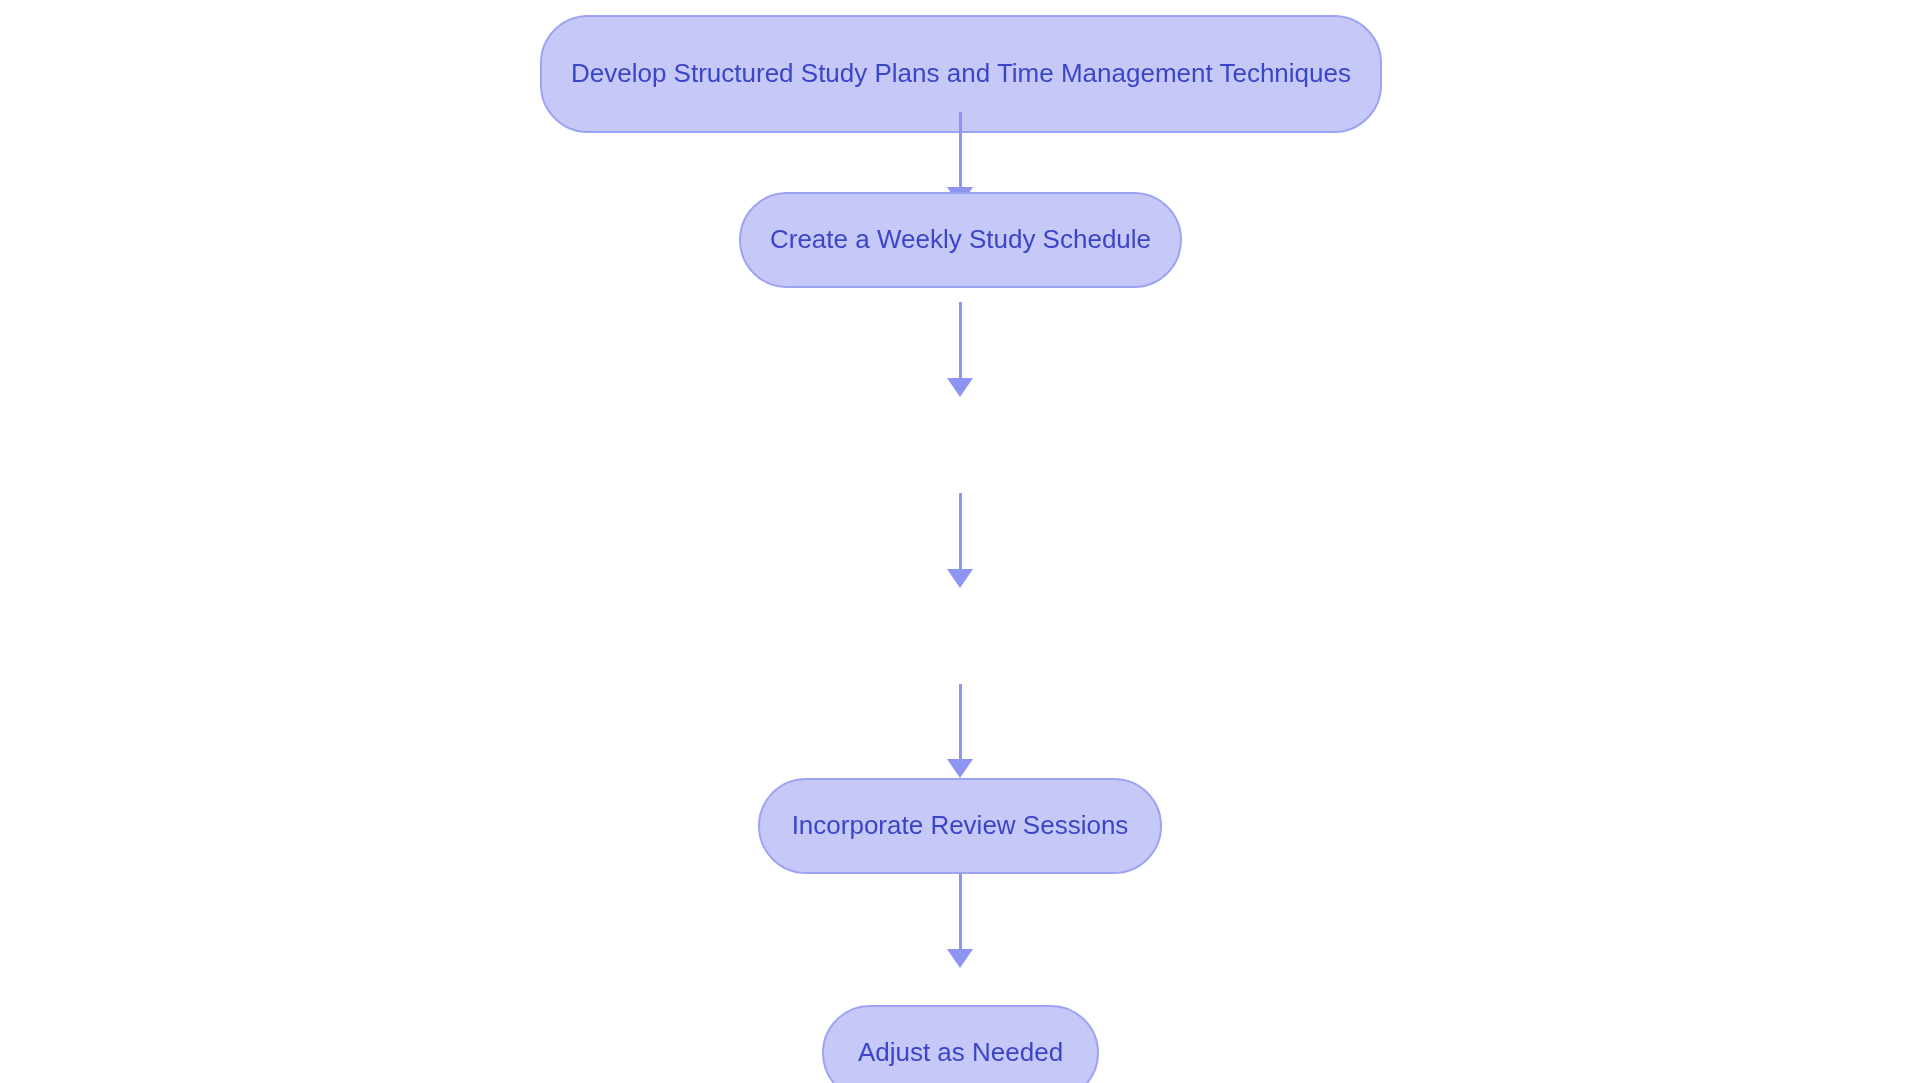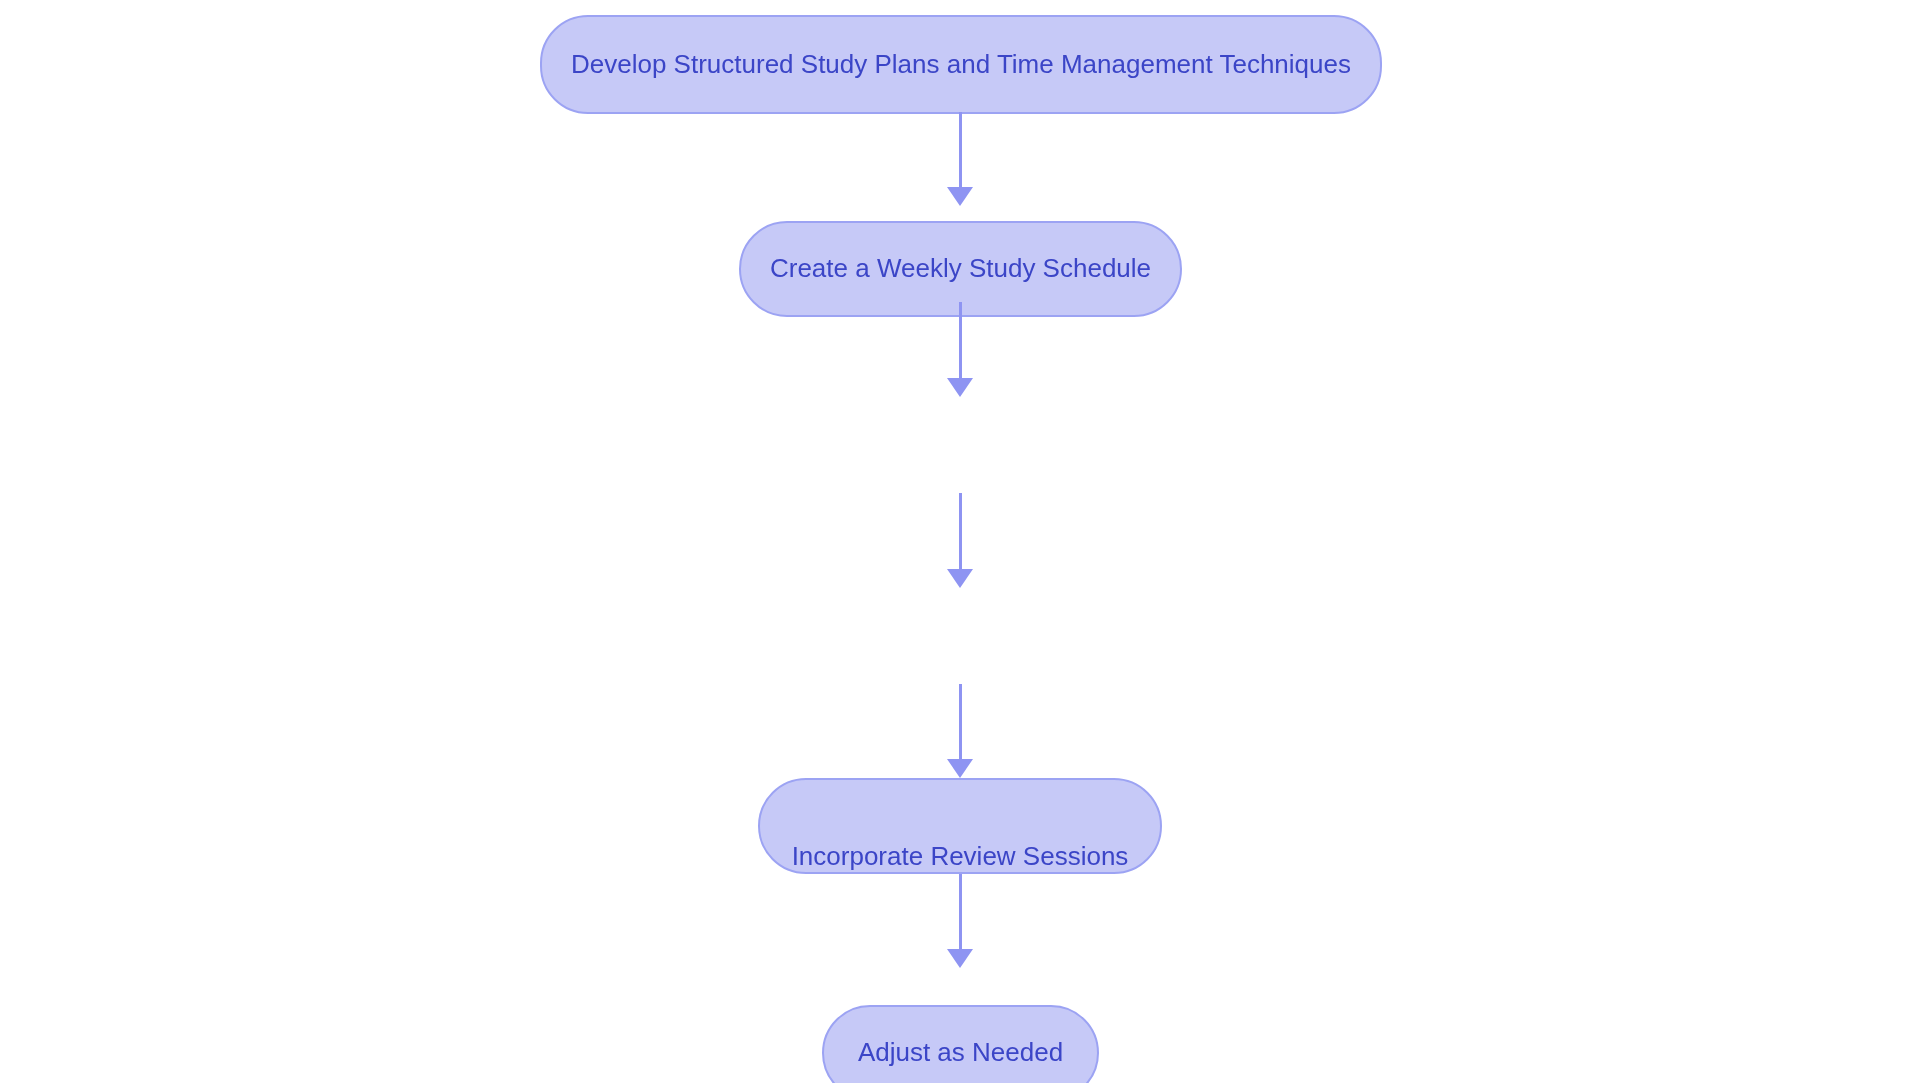--- a/index.html
+++ b/index.html
@@ -50,51 +50,51 @@
     border-left: 13px solid transparent;
     border-right: 13px solid transparent;
     border-top: 19px solid var(--arrow, #8e94f2);
   }
 </style>
 </head>
 <body>
 
 <div class="canvas">
 
-  <div class="node" style="left: 540px; top: 15px; width: 842px; height: 99px;">
+  <div class="node" style="left: 540px; top: 15px; width: 842px; height: 118px;">
     <span>Develop Structured Study Plans and Time Management Techniques</span>
   </div>
 
   <div class="connector" style="left: 947px; top: 112px; width: 26px; height: 94px;">
     <div class="stem"></div>
     <div class="head"></div>
   </div>
 
-  <div class="node" style="left: 739px; top: 221px; width: 443px; height: 96px;">
+  <div class="node" style="left: 739px; top: 192px; width: 443px; height: 96px;">
     <span>Create a Weekly Study Schedule</span>
   </div>
 
   <div class="connector" style="left: 947px; top: 302px; width: 26px; height: 95px;">
     <div class="stem"></div>
     <div class="head"></div>
   </div>
 
 
   <div class="connector" style="left: 947px; top: 493px; width: 26px; height: 95px;">
     <div class="stem"></div>
     <div class="head"></div>
   </div>
 
 
   <div class="connector" style="left: 947px; top: 684px; width: 26px; height: 94px;">
     <div class="stem"></div>
     <div class="head"></div>
   </div>
 
-  <div class="node" style="left: 758px; top: 778px; width: 404px; height: 96px; align-items: flex-end;">
+  <div class="node" style="left: 758px; top: 778px; width: 404px; height: 96px;">
     <span>Incorporate Review Sessions</span>
   </div>
 
   <div class="connector" style="left: 947px; top: 874px; width: 26px; height: 94px;">
     <div class="stem"></div>
     <div class="head"></div>
   </div>
 
   <div class="node" style="left: 822px; top: 968px; width: 277px; height: 96px; margin-top: 37px;">
     <span>Adjust as Needed</span>

